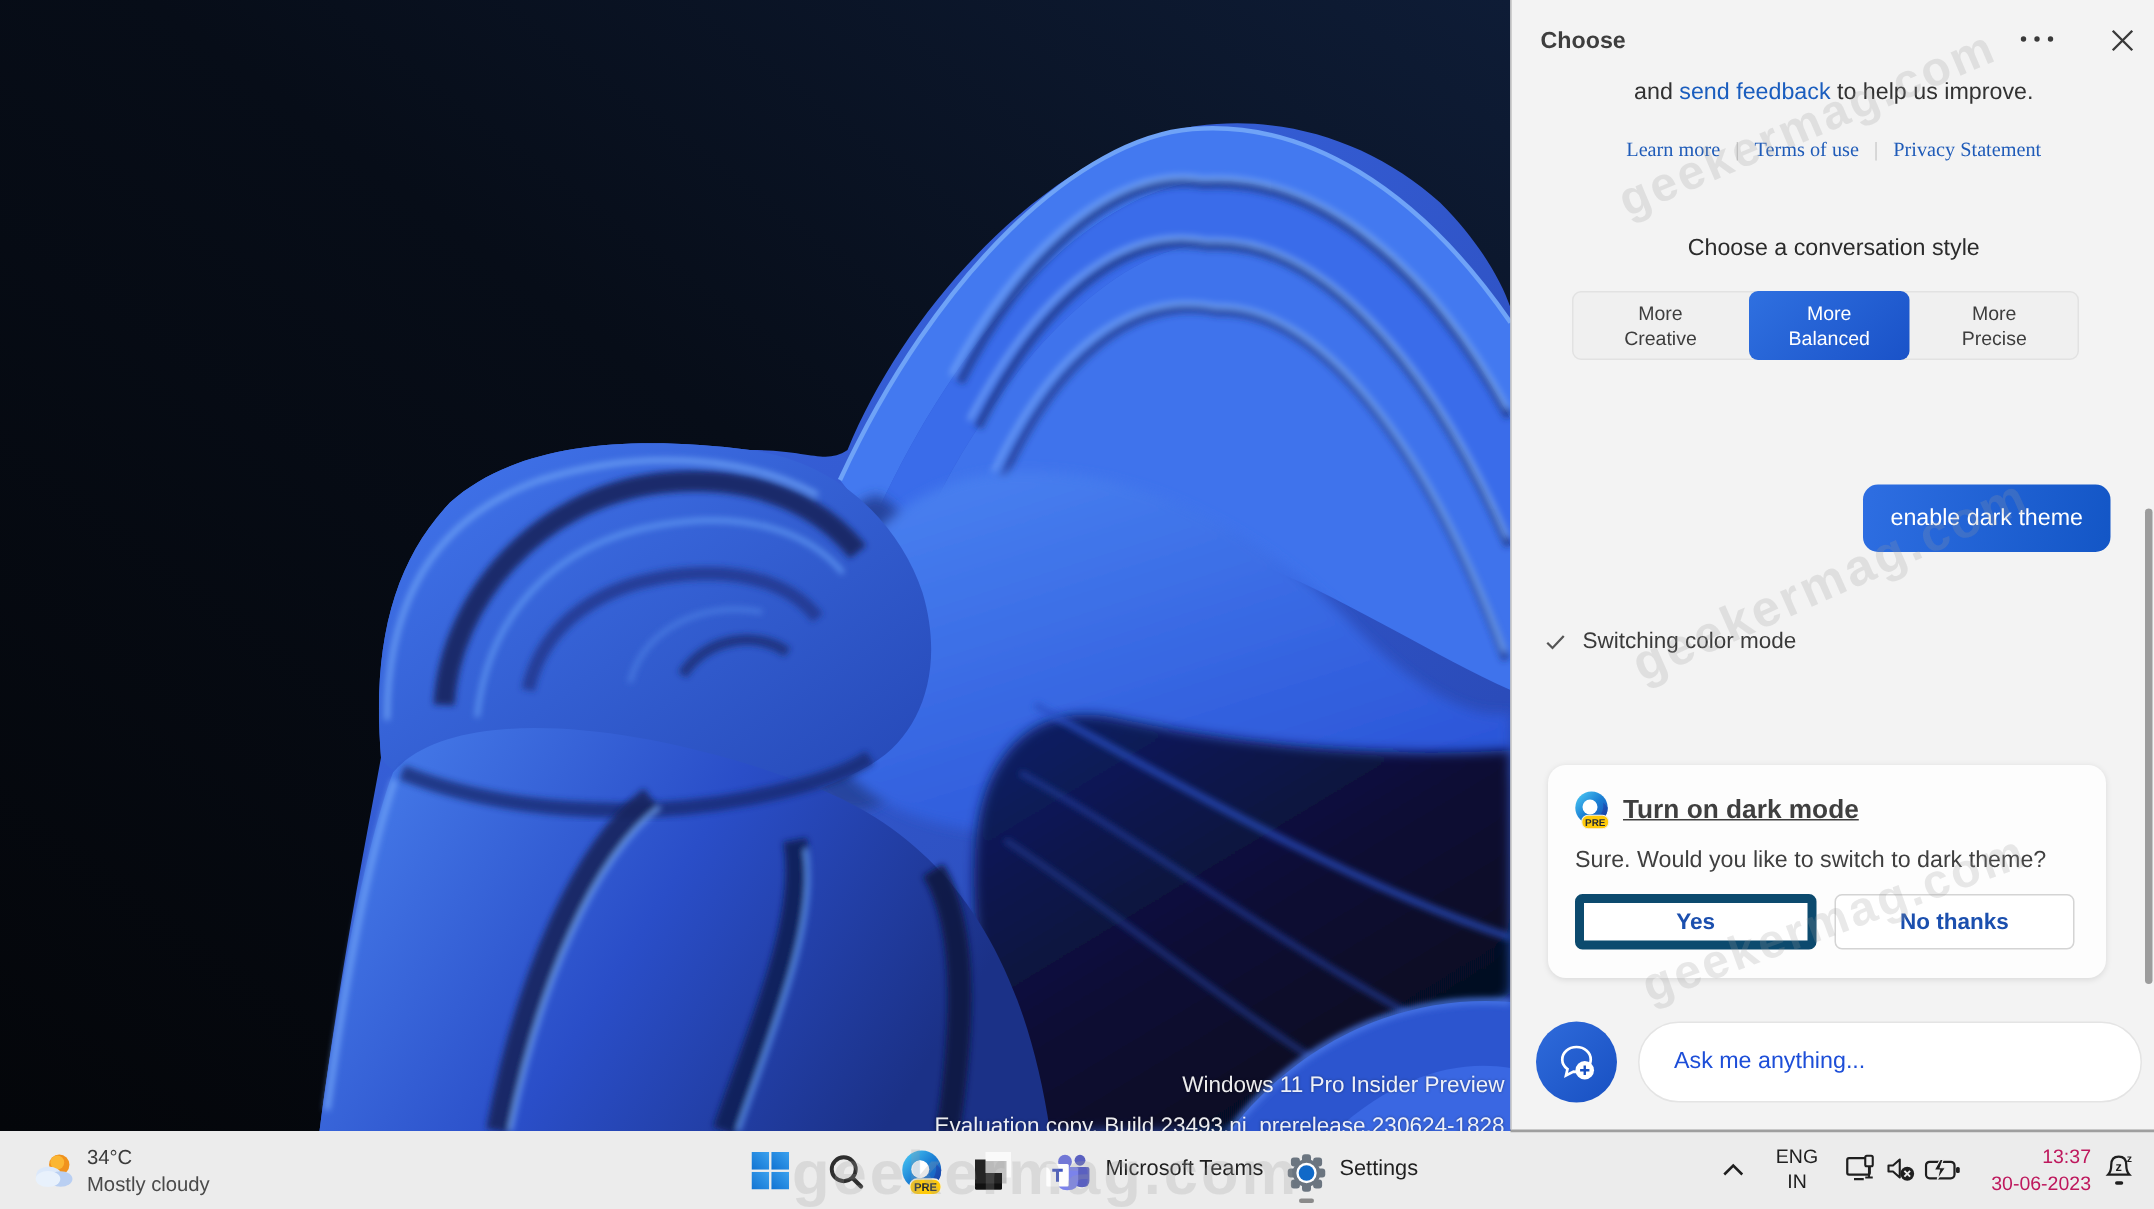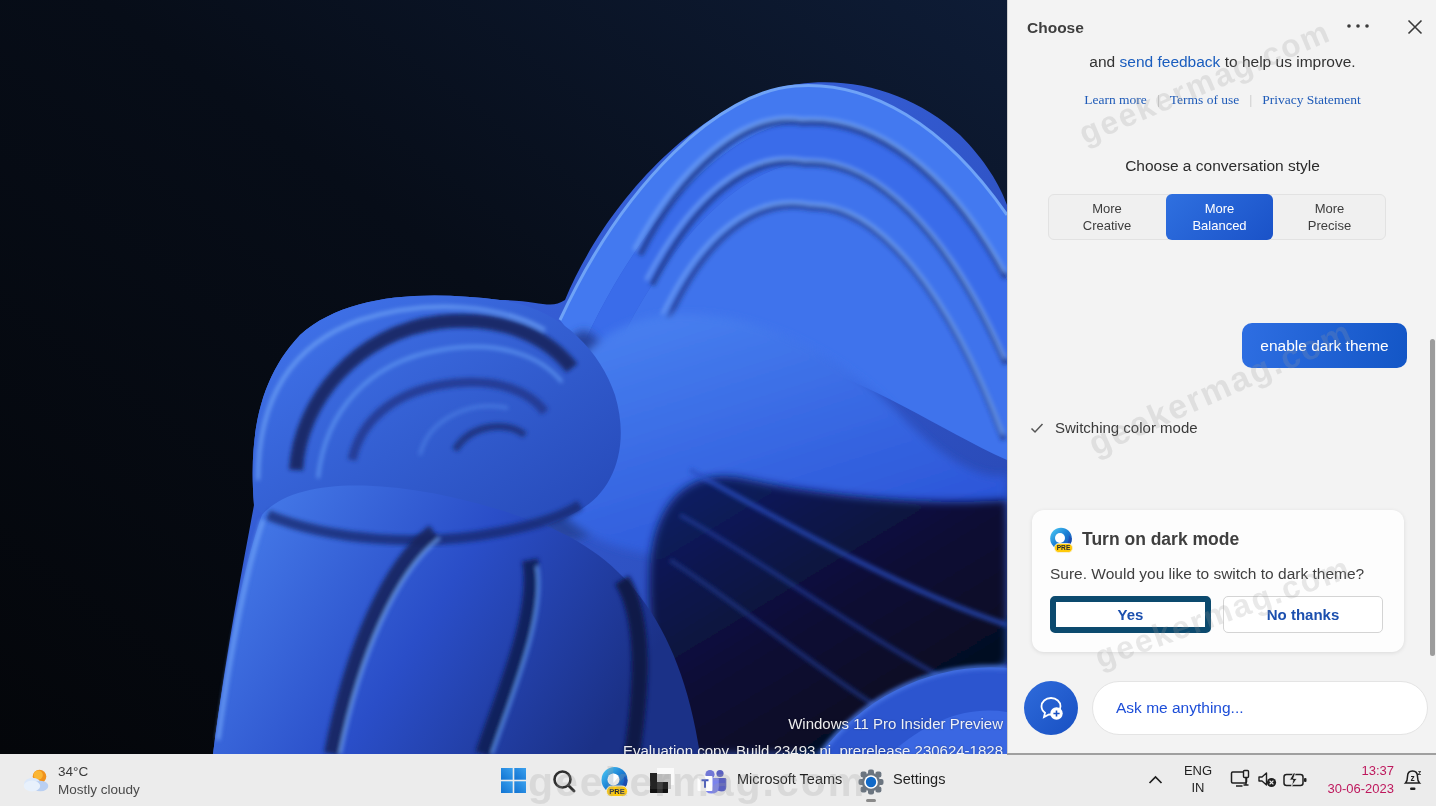--- a/index.html
+++ b/index.html
@@ -174,21 +174,21 @@
         <filter id="soft2" x="-20%" y="-20%" width="140%" height="140%">
             <feGaussianBlur stdDeviation="4"></feGaussianBlur>
           </filter>
       </defs>
       <circle cx="12" cy="11.5" r="10.8" fill="url(#edga)"></circle>
       <path d="M22.8 11.5 Q22.8 18 16.5 21 Q10.5 23.8 5.8 20.5 Q11.5 22.3 16 18.5 Q20.6 14.7 19.8 8 Q21.6 9.5 22.8 11.5 Z" fill="url(#edga2)"></path>
       <circle cx="11" cy="11" r="5" fill="#fff"></circle>
       <rect x="5.5" y="16.5" width="18" height="9" rx="4.2" fill="#ffca0a" stroke="#f6f2e6" stroke-width="0.8"></rect>
       <text x="14.5" y="23.4" font-size="6.6" font-weight="bold" fill="#232a33" text-anchor="middle" font-family="Liberation Sans, sans-serif">PRE</text>
     </svg>
-    <div style="position:absolute;left:50px;top:19px;font-size:17.5px;font-weight:700;color:#3f3f3f;">Turn on dark mode</div>
+    <div style="position:absolute;left:50px;top:19px;font-size:17.5px;font-weight:700;color:#3f3f3f;text-decoration:underline;">Turn on dark mode</div>
     <div style="position:absolute;left:18px;top:55px;font-size:15.5px;color:#3f3f3f;">Sure. Would you like to switch to dark theme?</div>
     <div style="position:absolute;left:18px;top:86px;width:161px;height:37px;border:6px solid #0c4a6e;border-radius:5px;background:#fff;display:flex;align-items:center;justify-content:center;font-size:15px;font-weight:700;color:#1b4fae;">Yes</div>
     <div style="position:absolute;left:191px;top:86px;width:160px;height:37px;border:1px solid #d4d4d4;border-radius:5px;background:#fff;display:flex;align-items:center;justify-content:center;font-size:15px;font-weight:700;color:#1b4fae;">No thanks</div>
   </div>
 
   <div style="position:absolute;left:16px;top:681px;width:54px;height:54px;border-radius:50%;background:linear-gradient(135deg,#2f6bdb,#1850c2);">
     <svg style="position:absolute;left:13px;top:13px;" width="28" height="28" viewBox="0 0 28 28">
       <path d="M14 4 C8.5 4 4.5 7.8 4.5 12.3 C4.5 15 6 17.3 8 18.7 L7 23 L12 20.4 C12.6 20.5 13.3 20.6 14 20.6 C19.5 20.6 23.5 16.8 23.5 12.3 C23.5 7.8 19.5 4 14 4 Z" fill="none" stroke="#fff" stroke-width="1.8"></path>
       <circle cx="19.5" cy="19.5" r="6.2" fill="#fff"></circle>
       <path d="M19.5 16.4 L19.5 22.6 M16.4 19.5 L22.6 19.5" stroke="#1850c2" stroke-width="1.6"></path>

